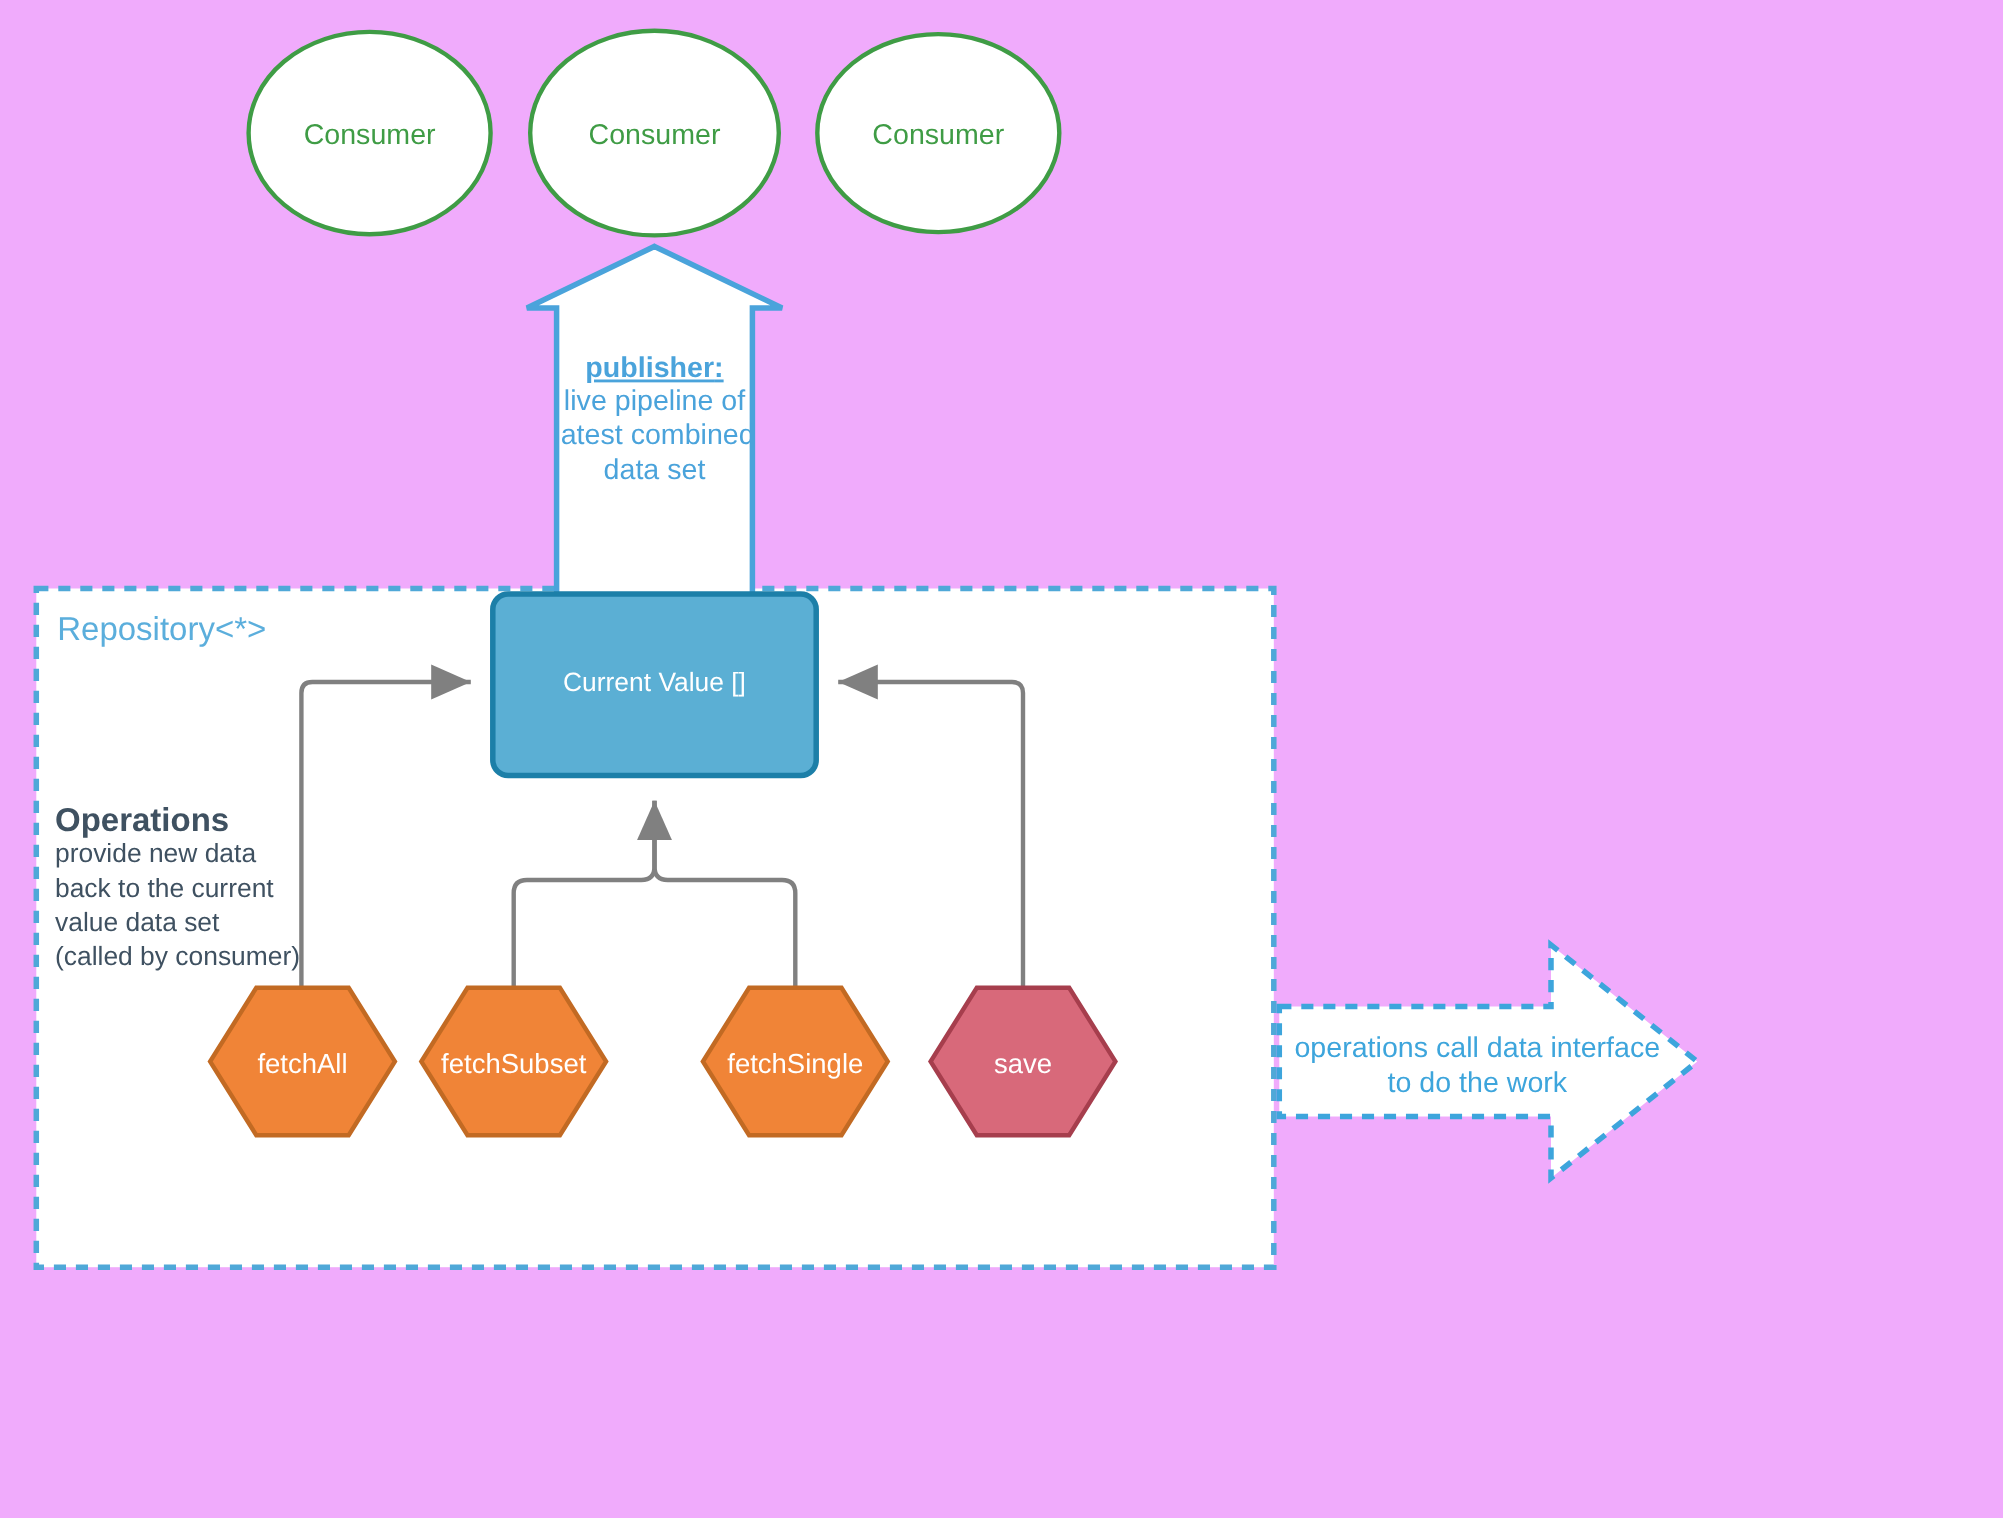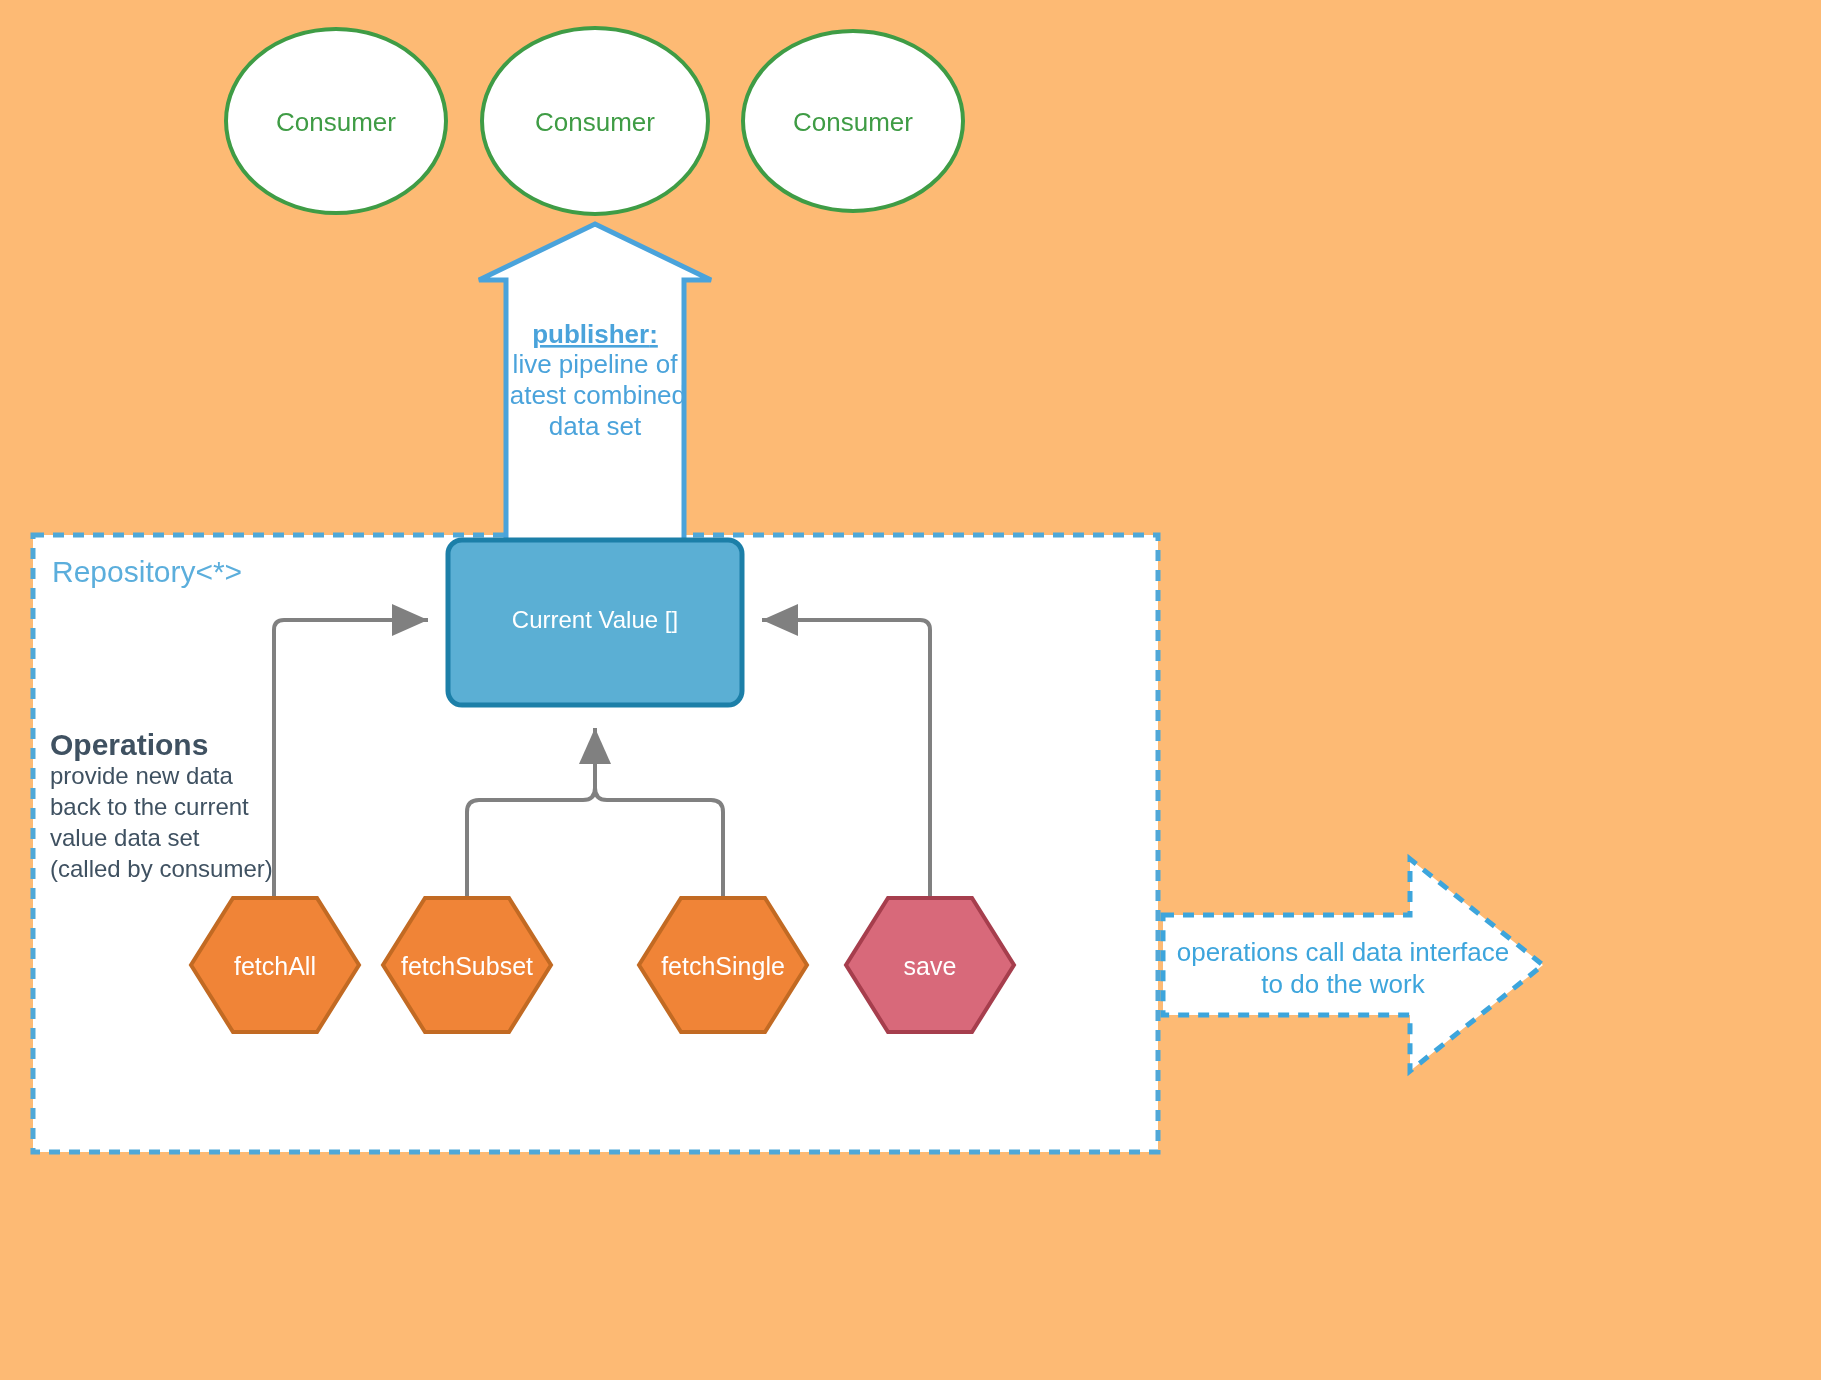--- a/index.html
+++ b/index.html
@@ -4,21 +4,21 @@
 <style>
   html, body {
     margin: 0;
     padding: 0;
     background: #000000;
   }
   #stage {
     position: relative;
     width: 1821px;
     height: 1380px;
-    background: #fdba74;
+    background: #f0abfc;
     overflow: hidden;
     font-family: "Liberation Sans", sans-serif;
   }
   svg#diagram {
     position: absolute;
     left: 0;
     top: 0;
     width: 1821px;
     height: 1380px;
   }

